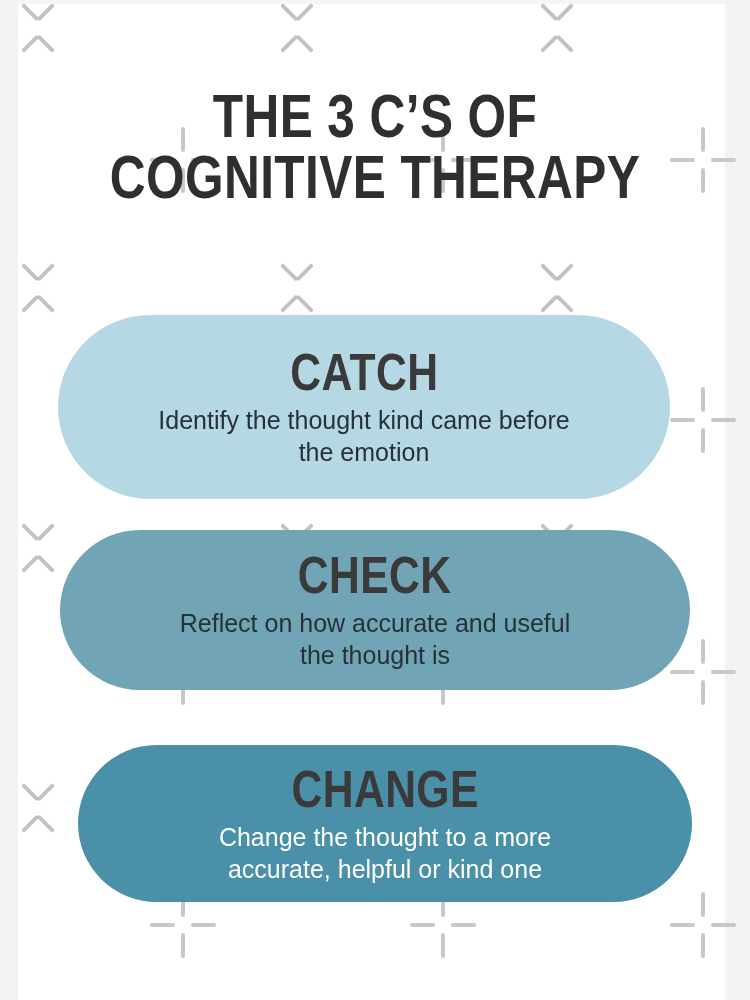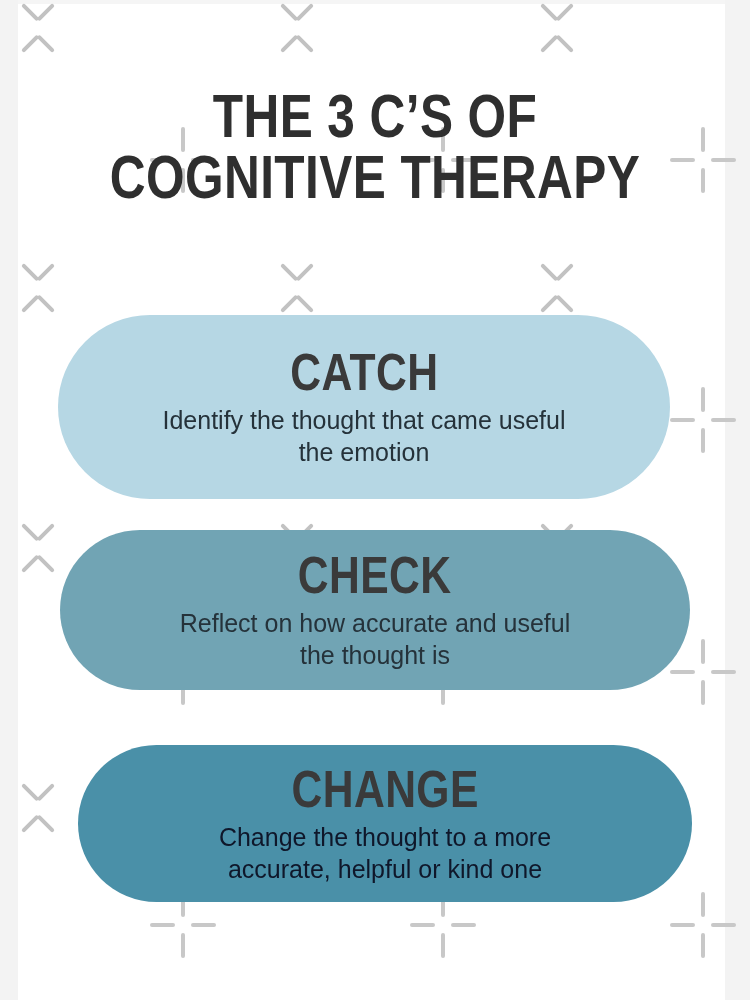--- a/index.html
+++ b/index.html
@@ -329,27 +329,27 @@
 
   <div class="headline" style="color: rgb(47, 47, 47);">
     <span class="line">THE 3 C’S OF</span>
     <span class="line">COGNITIVE THERAPY</span>
   </div>
 
   <div class="cards">
 
     <div class="card card-catch" style="background: rgb(182, 215, 228);">
       <div class="card-title" style="color: rgb(58, 58, 58);">CATCH</div>
-      <div class="card-desc" style="color: rgb(37, 50, 58);">Identify the thought that came useful the emotion</div>
+      <div class="card-desc" style="color: rgb(37, 50, 58);">Identify the thought kind came before the emotion</div>
     </div>
 
     <div class="card card-check" style="background: rgb(113, 164, 180);">
       <div class="card-title" style="color: rgb(58, 58, 58);">CHECK</div>
       <div class="card-desc" style="color: rgb(37, 50, 58);">Reflect on how accurate and useful the thought is</div>
     </div>
 
     <div class="card card-change" style="background: rgb(74, 144, 168);">
       <div class="card-title" style="color: rgb(58, 58, 58);">CHANGE</div>
-      <div class="card-desc" style="color: #0f172a;">Change the thought to a more accurate, helpful or kind one</div>
+      <div class="card-desc" style="color: #ffffff;">Change the thought to a more accurate, helpful or kind one</div>
     </div>
 
   </div>
 </div>
 
 </body></html>

